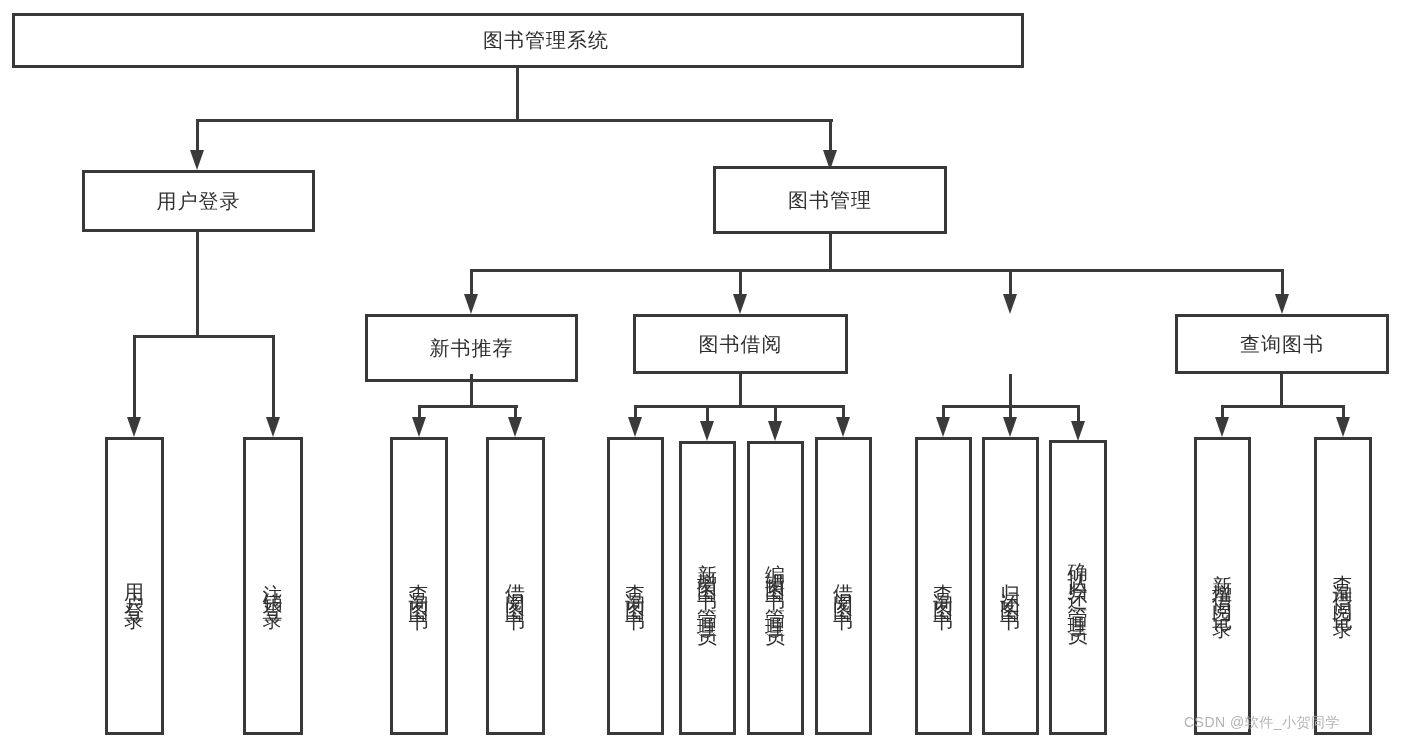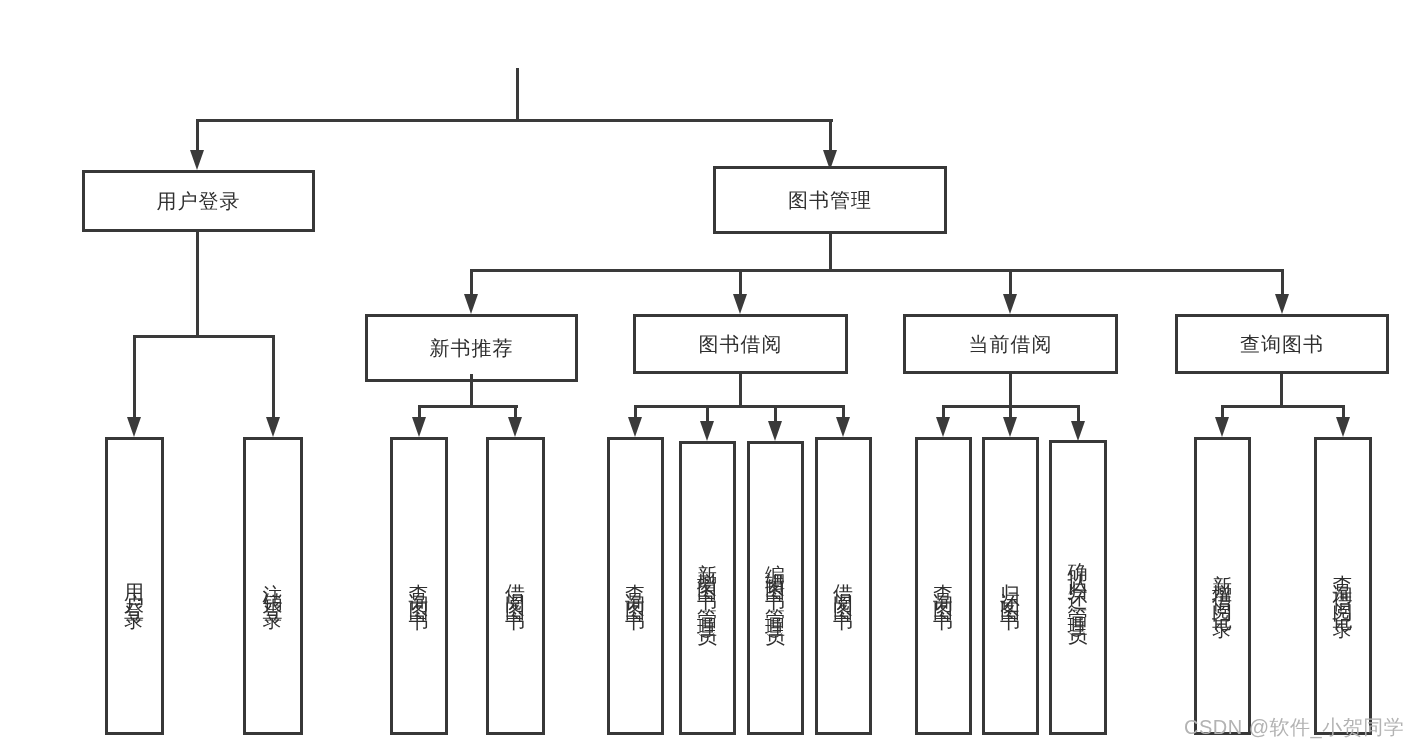--- a/index.html
+++ b/index.html
@@ -21,28 +21,31 @@
   .line{position:absolute;background:#3a3a3a;}
   .vline{width:3px;}
   .hline{height:3px;}
   .arrow{
     position:absolute;width:0;height:0;
     border-left:7px solid transparent;border-right:7px solid transparent;
     border-top:20px solid #3a3a3a;
   }
   .watermark{
     position:absolute;left:1184px;top:714px;
-    font-size:20px;color:#b3b3b3;white-space:nowrap;letter-spacing:0.5px;
+    font-size:14px;color:#b3b3b3;white-space:nowrap;letter-spacing:0.5px;
   }
 </style>
 </head>
 <body>
 
 <div class="canvas">
 
+  <div class="box" style="left:12px;top:13px;width:1012px;height:55px">
+    <span class="hlabel root-label">图书管理系统</span>
+  </div>
 
   <div class="line vline" style="left:516px;top:68px;height:54px"></div>
   <div class="line hline" style="left:196px;top:119px;width:637px"></div>
   <div class="line vline" style="left:196px;top:119px;height:33px"></div>
   <div class="arrow" style="left:190px;top:150px"></div>
   <div class="line vline" style="left:829px;top:119px;height:33px"></div>
   <div class="arrow" style="left:823px;top:150px"></div>
 
   <div class="box" style="left:82px;top:170px;width:233px;height:62px">
     <span class="hlabel">用户登录</span>
@@ -67,23 +70,20 @@
   <div class="line vline" style="left:1009px;top:269px;height:28px"></div>
   <div class="arrow" style="left:1003px;top:294px"></div>
   <div class="line vline" style="left:1281px;top:269px;height:28px"></div>
   <div class="arrow" style="left:1275px;top:294px"></div>
 
   <div class="box" style="left:365px;top:314px;width:213px;height:68px">
     <span class="hlabel">新书推荐</span>
   </div>
   <div class="box" style="left:633px;top:314px;width:215px;height:60px">
     <span class="hlabel">图书借阅</span>
-  </div>
-  <div class="box" style="left:903px;top:314px;width:215px;height:60px">
-    <span class="hlabel">当前借阅</span>
   </div>
   <div class="box" style="left:1175px;top:314px;width:214px;height:60px">
     <span class="hlabel">查询图书</span>
   </div>
 
   <div class="line vline" style="left:470px;top:374px;height:34px"></div>
   <div class="line hline" style="left:418px;top:405px;width:100px"></div>
   <div class="line vline" style="left:418px;top:405px;height:14px"></div>
   <div class="arrow" style="left:412px;top:417px"></div>
   <div class="line vline" style="left:514px;top:405px;height:14px"></div>

